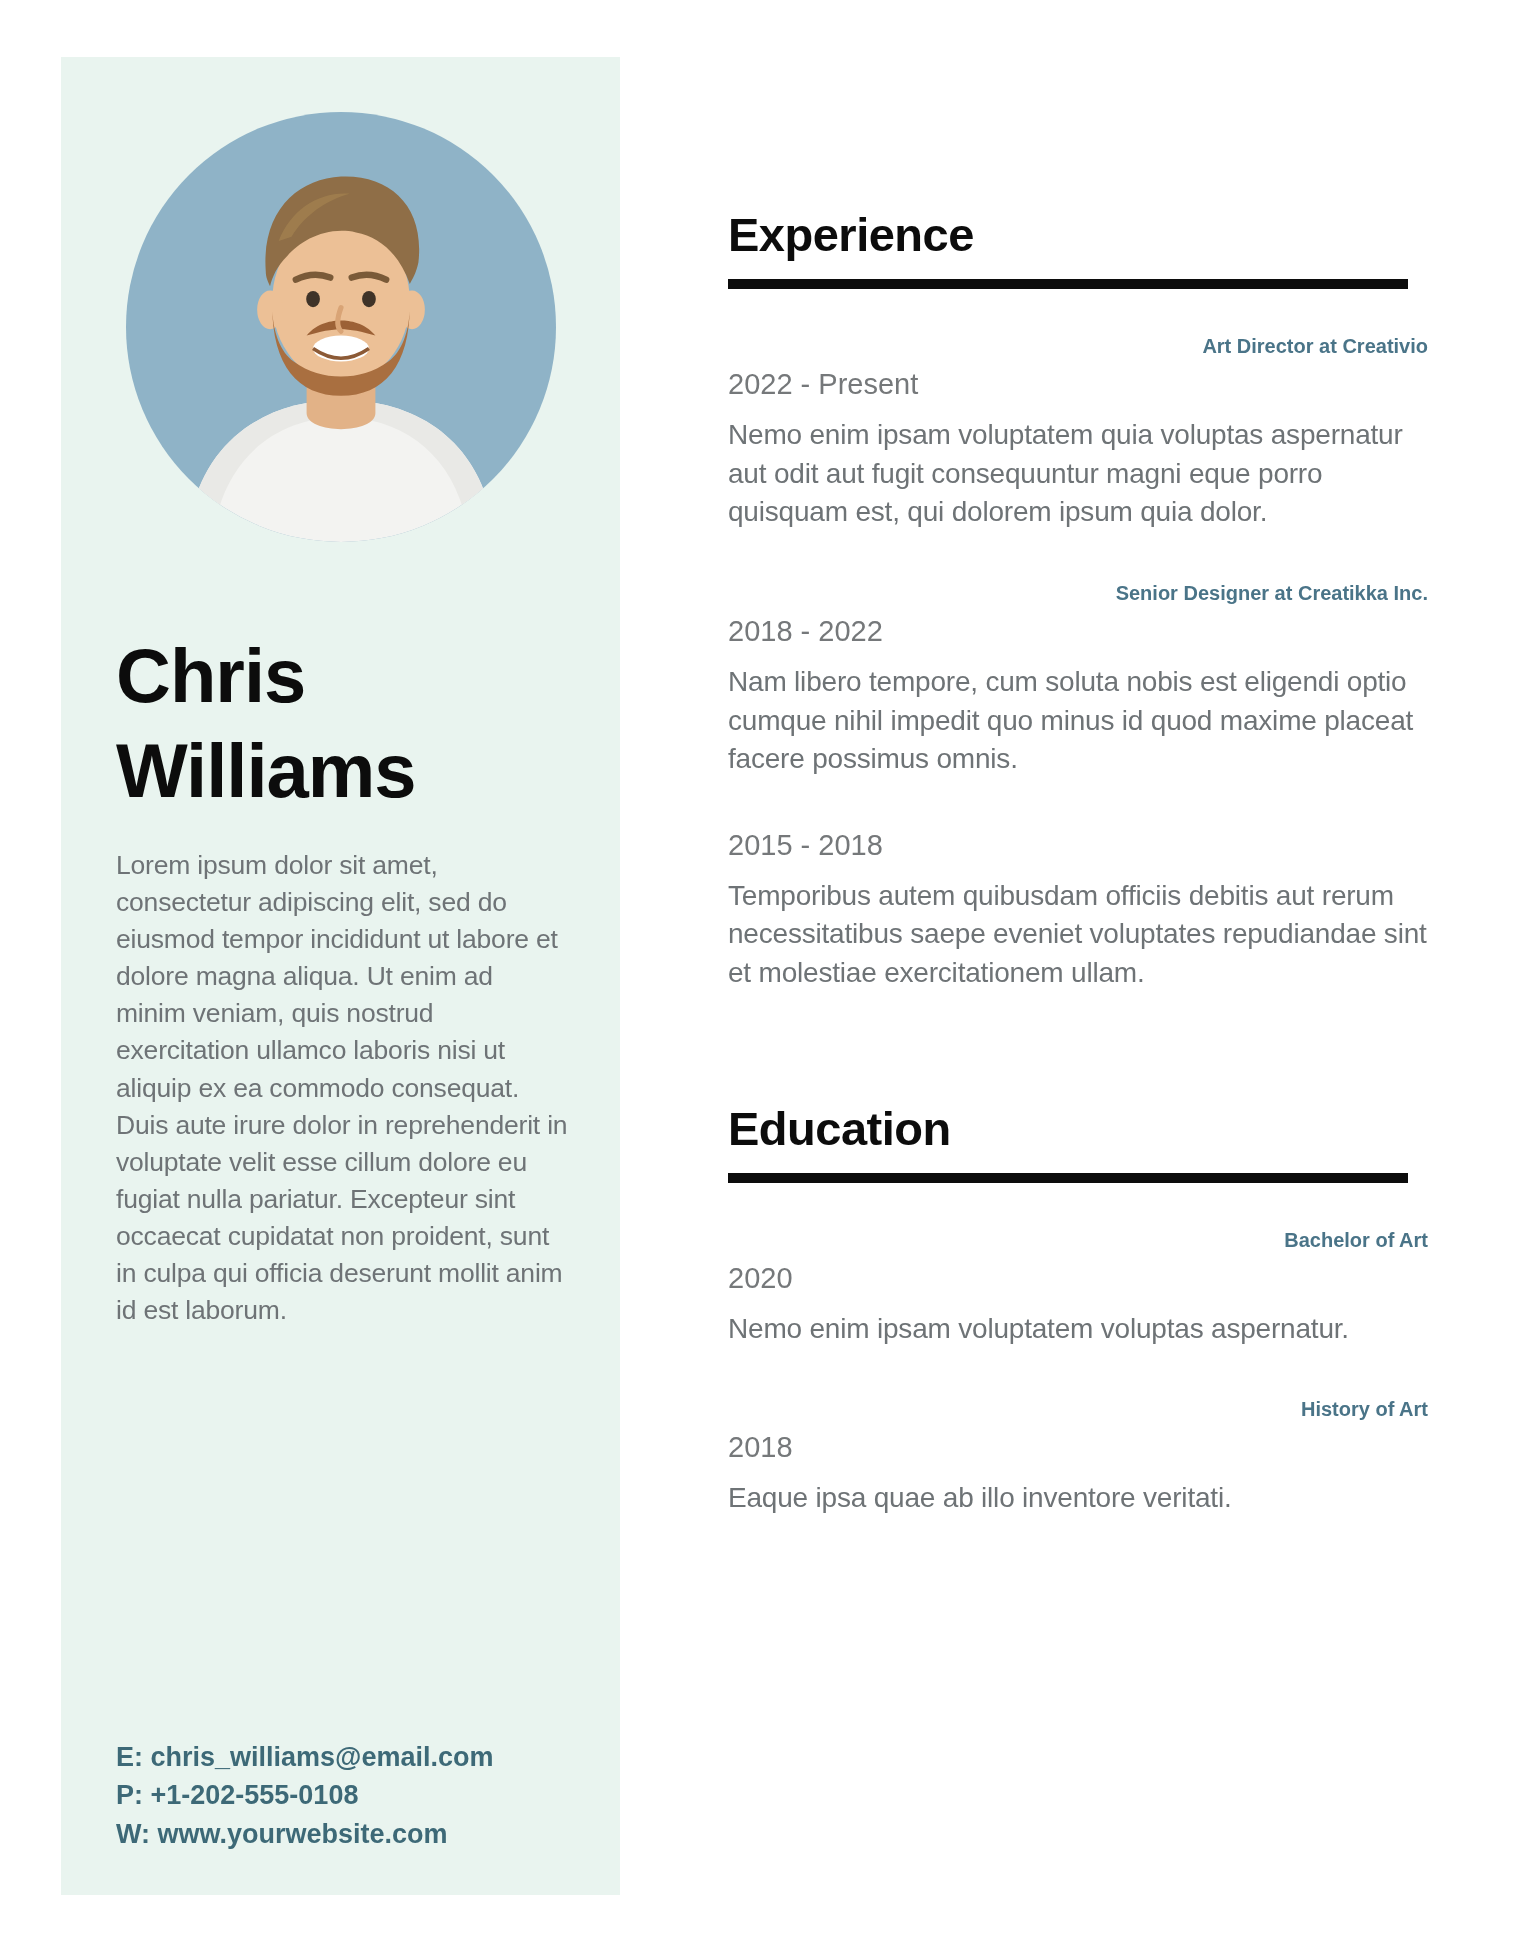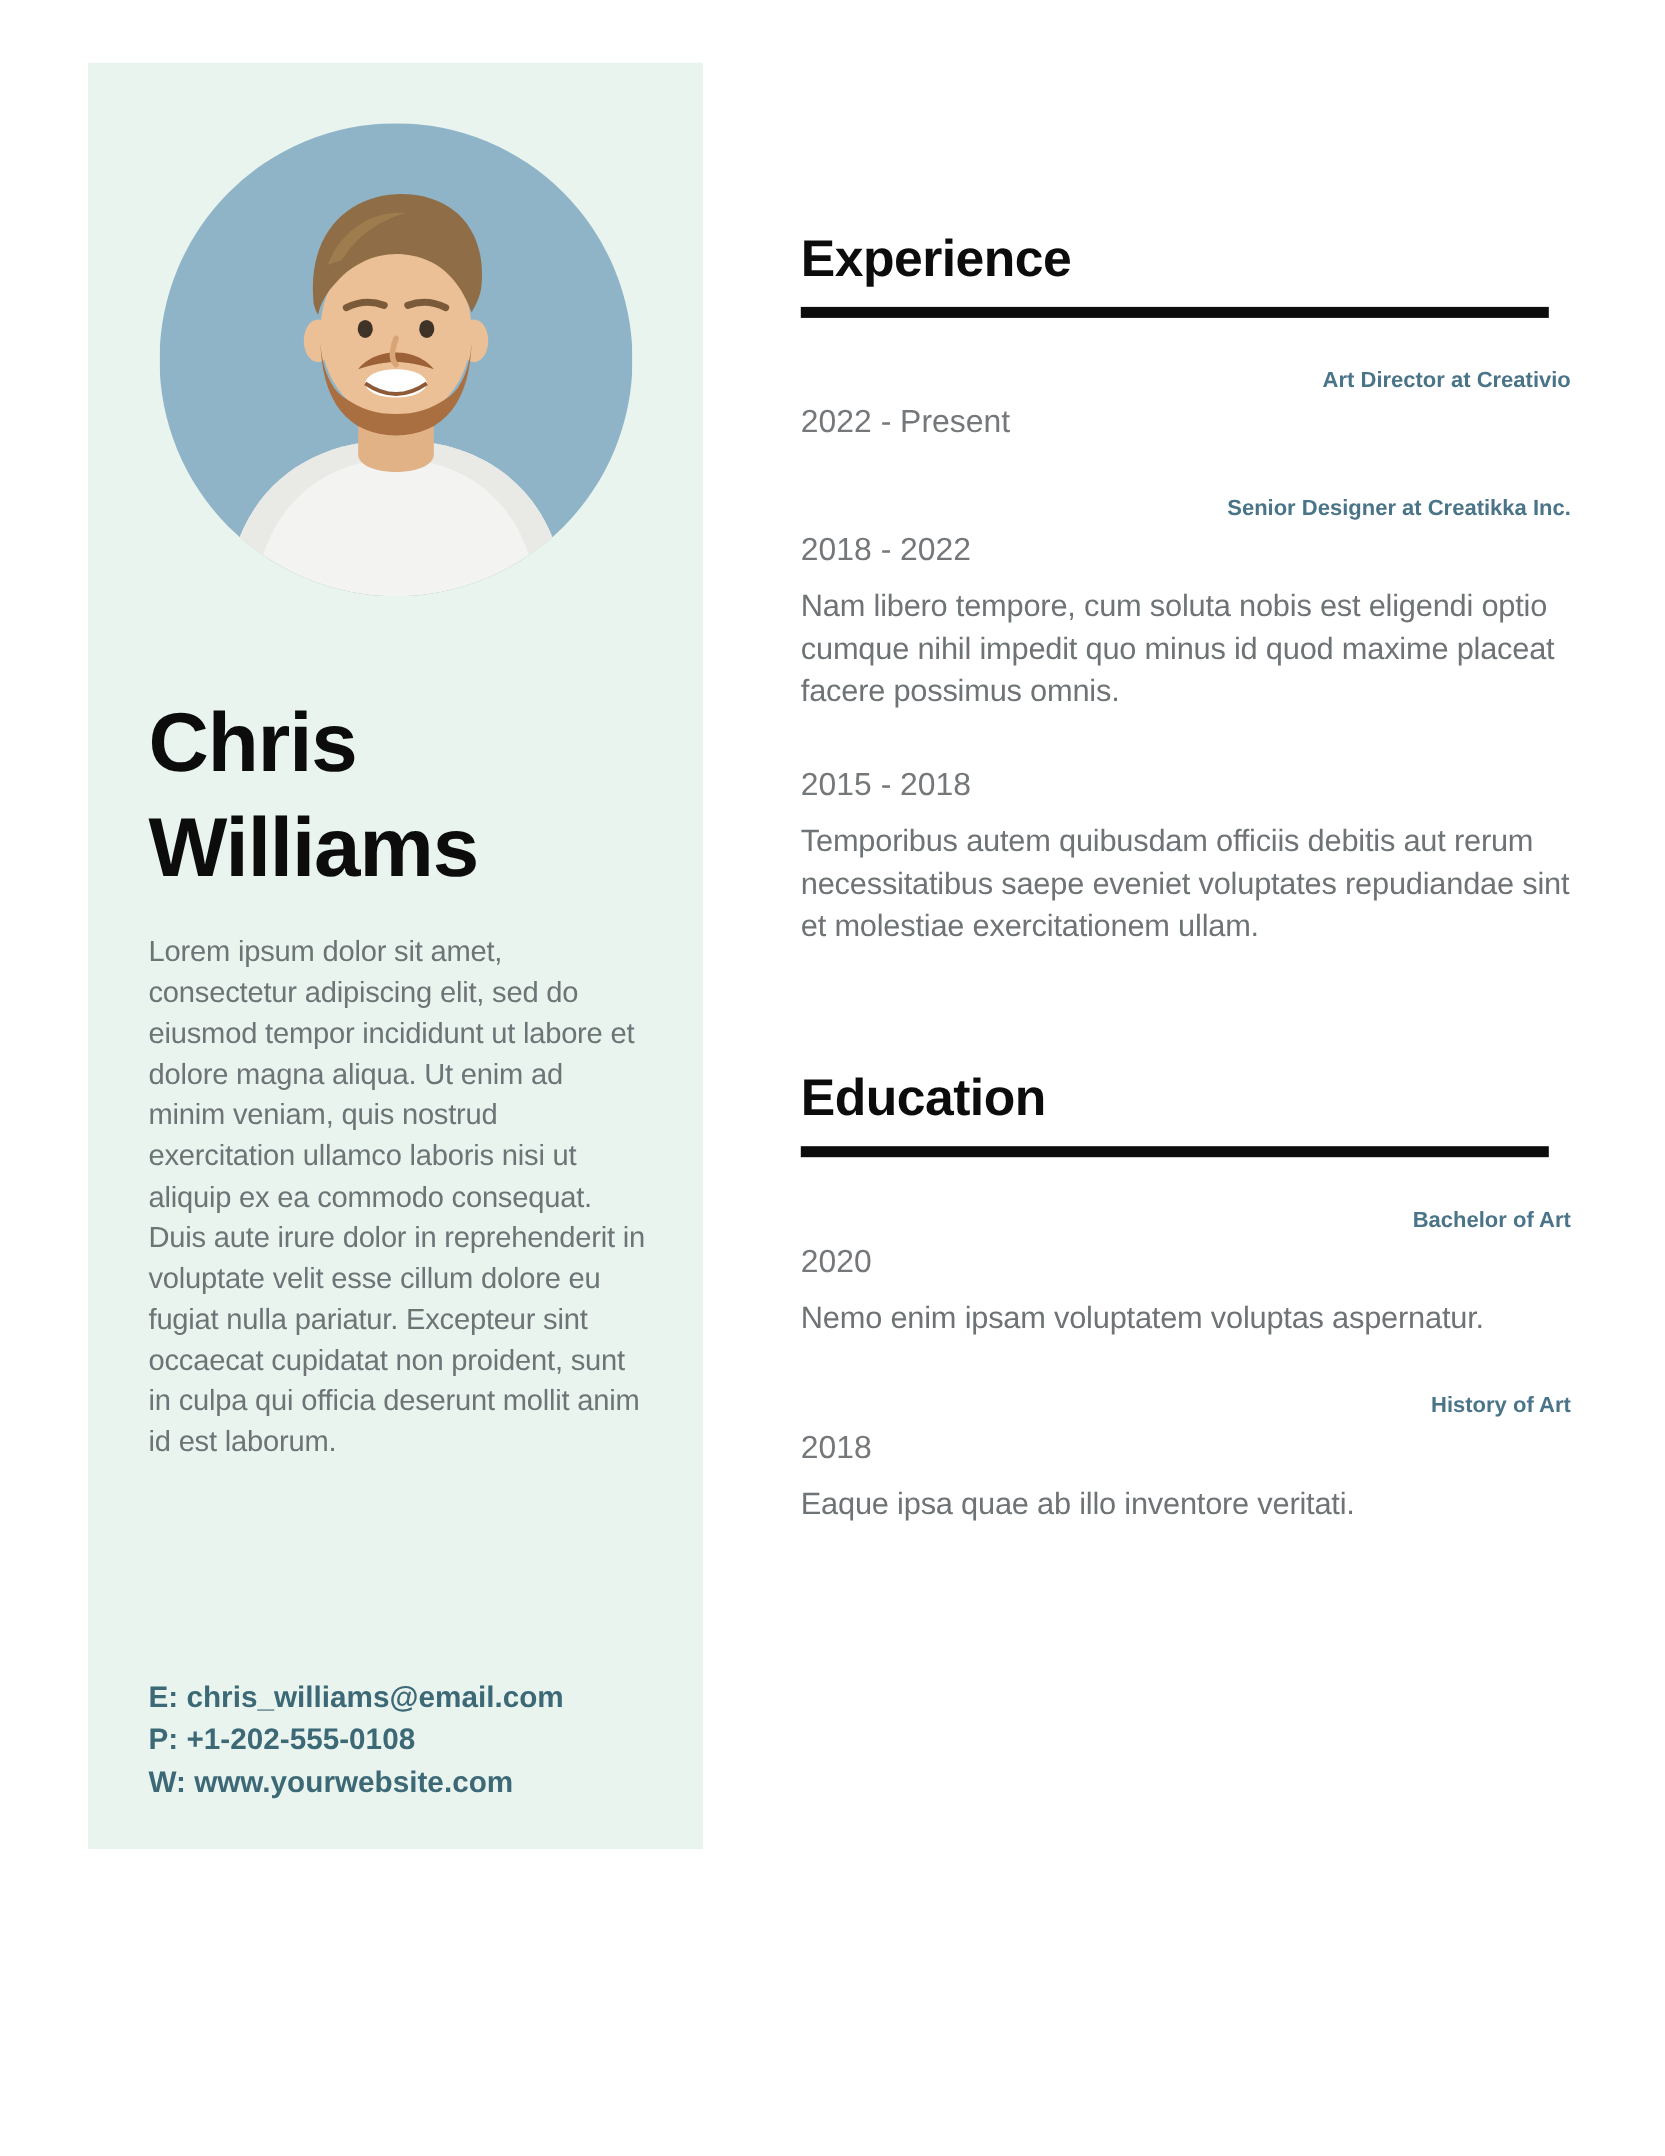--- a/index.html
+++ b/index.html
@@ -16,22 +16,22 @@
   body{
     position:relative;
     height:1960px;
     font-family:"Liberation Sans", sans-serif;
     overflow:hidden;
   }
 
   
   .sidebar{
     position:absolute;
-    left:80px; top:57px;
-    width:559px; height:1624px;
+    left:61px; top:57px;
+    width:559px; height:1838px;
     background:var(--sidebar-mint);
   }
   .photo-wrap{
     width:430px; height:430px;
     margin:55px auto 0 auto;
     border-radius:50%;
     overflow:hidden;
   }
   .photo-wrap svg{display:block;width:100%;height:100%;}
   .name{
@@ -156,20 +156,21 @@
 
 <main class="main">
 
   <section class="section-experience">
     <h2 class="section-heading">Experience</h2>
     <div class="section-rule"></div>
 
     <div class="entry">
       <div class="entry-title">Art Director at Creativio</div>
       <div class="entry-dates">2022 - Present</div>
+      <p class="entry-desc">Nemo enim ipsam voluptatem quia voluptas aspernatur aut odit aut fugit consequuntur magni eque porro quisquam est, qui dolorem ipsum quia dolor.</p>
     </div>
 
     <div class="entry">
       <div class="entry-title">Senior Designer at Creatikka Inc.</div>
       <div class="entry-dates">2018 - 2022</div>
       <p class="entry-desc">Nam libero tempore, cum soluta nobis est eligendi optio cumque nihil impedit quo minus id quod maxime placeat facere possimus omnis.</p>
     </div>
 
     <div class="entry">
       <div class="entry-dates">2015 - 2018</div>

